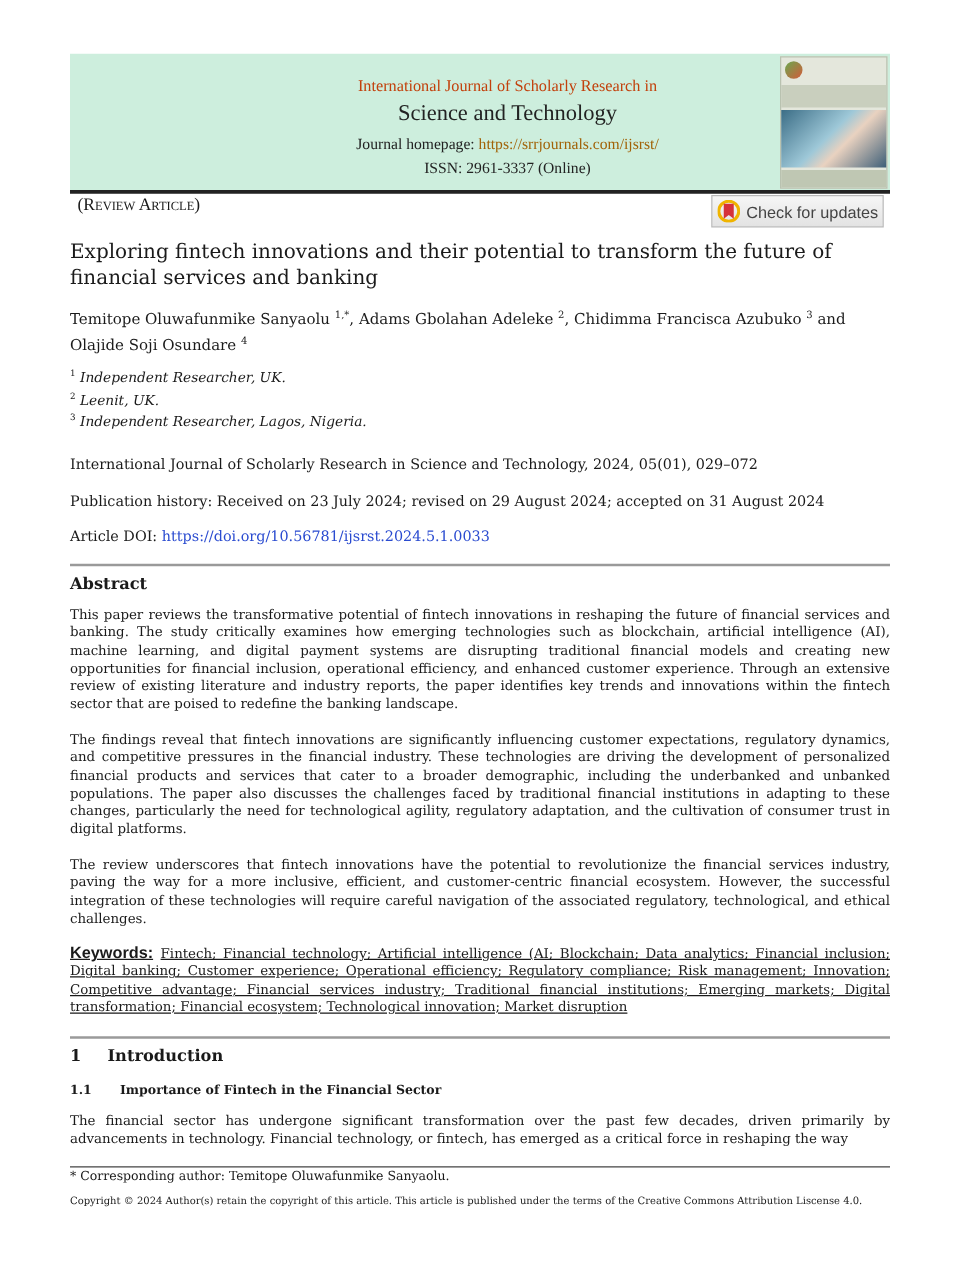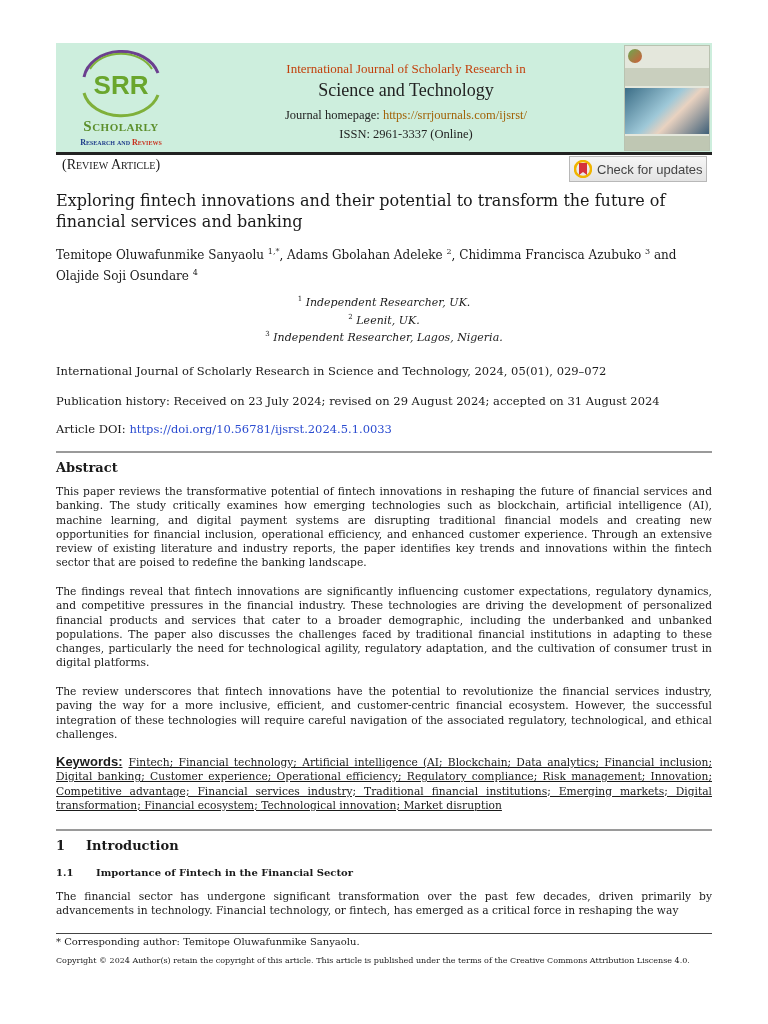--- a/index.html
+++ b/index.html
@@ -44,21 +44,21 @@
     background: linear-gradient(#f6f6f6,#e3e3e3); border: 1px solid #b8b8b8; box-sizing: border-box;
     display: flex; align-items: center; gap: 5px; padding-left: 4px;
     font-family: "Liberation Sans", sans-serif; font-size: 13px; color: #444;
   }
   .check-updates .cu-icon { width: 18px; height: 18px; flex: none; }
 
   .title { position: absolute; left: 56px; top: 190px; width: 660px; font-size: 16px; line-height: 21px; font-family: "DejaVu Serif", serif; color: #1a1a1a; }
   .authors { position: absolute; left: 56px; top: 243px; width: 660px; font-size: 12px; line-height: 18px; }
   .authors sup { font-size: 8px; }
 
-  .affils { position: absolute; left: 56px; top: 292px; width: 656px; font-size: 11px; line-height: 14px; font-style: italic; text-align: center; }
+  .affils { position: absolute; left: 56px; top: 292px; width: 656px; font-size: 11px; line-height: 14px; font-style: italic; }
   .affils sup { font-size: 7px; font-style: normal; }
 
   .meta { position: absolute; left: 56px; width: 656px; font-size: 11.5px; }
   .meta a { color: #2a4bd0; text-decoration: none; }
 
   .rule { position: absolute; left: 56px; width: 656px; height: 2px; background: #9a9a9a; }
 
   .h-abstract { position: absolute; left: 56px; top: 460px; font-size: 13px; font-weight: bold; }
   .para { position: absolute; left: 56px; width: 656px; font-size: 10.7px; line-height: 14.3px; text-align: justify; color: #1a1a1a; }
   .keywords { position: absolute; left: 56px; top: 755px; width: 656px; font-size: 10.7px; line-height: 14.3px; text-align: justify; text-decoration: underline; }
@@ -69,33 +69,20 @@
   .h2 { position: absolute; left: 56px; top: 867px; font-size: 10px; font-weight: bold; }
   .h2 .num { display: inline-block; width: 40px; }
 
   .footnote { position: absolute; left: 56px; top: 936px; font-size: 10px; }
   .copyright { position: absolute; left: 56px; top: 956px; font-size: 8px; }
 </style>
 </head>
 <body>
 
 <div class="banner">
-  <div class="logo">
-    <svg width="118" height="72" viewBox="0 0 118 72">
-      <path d="M22 30 A38 30 0 0 1 96 26" fill="none" stroke="#6b3f8f" stroke-width="3"></path>
-      <path d="M28 22 A34 26 0 0 1 90 22" fill="none" stroke="#7fb03a" stroke-width="2"></path>
-      <path d="M22 46 A38 28 0 0 0 96 48" fill="none" stroke="#7fb03a" stroke-width="3"></path>
-      <text x="59" y="47" text-anchor="middle" font-family="Liberation Sans, sans-serif" font-weight="bold" font-size="26" fill="#6aa62d">SRR</text>
-    </svg>
-    <div class="logo-word scholarly">Scholarly</div>
-    <div class="logo-word rr">
-      <span class="rr-a">Research and</span>
-      <span class="rr-b">Reviews</span>
-    </div>
-  </div>
 
   <div class="journal-block">
     <div class="journal-line1">International Journal of Scholarly Research in</div>
     <div class="journal-line2">Science and Technology</div>
     <div class="journal-line3">
       <span>Journal homepage: </span><a>https://srrjournals.com/ijsrst/</a>
     </div>
     <div class="journal-line4">ISSN: 2961-3337 (Online)</div>
   </div>
 

